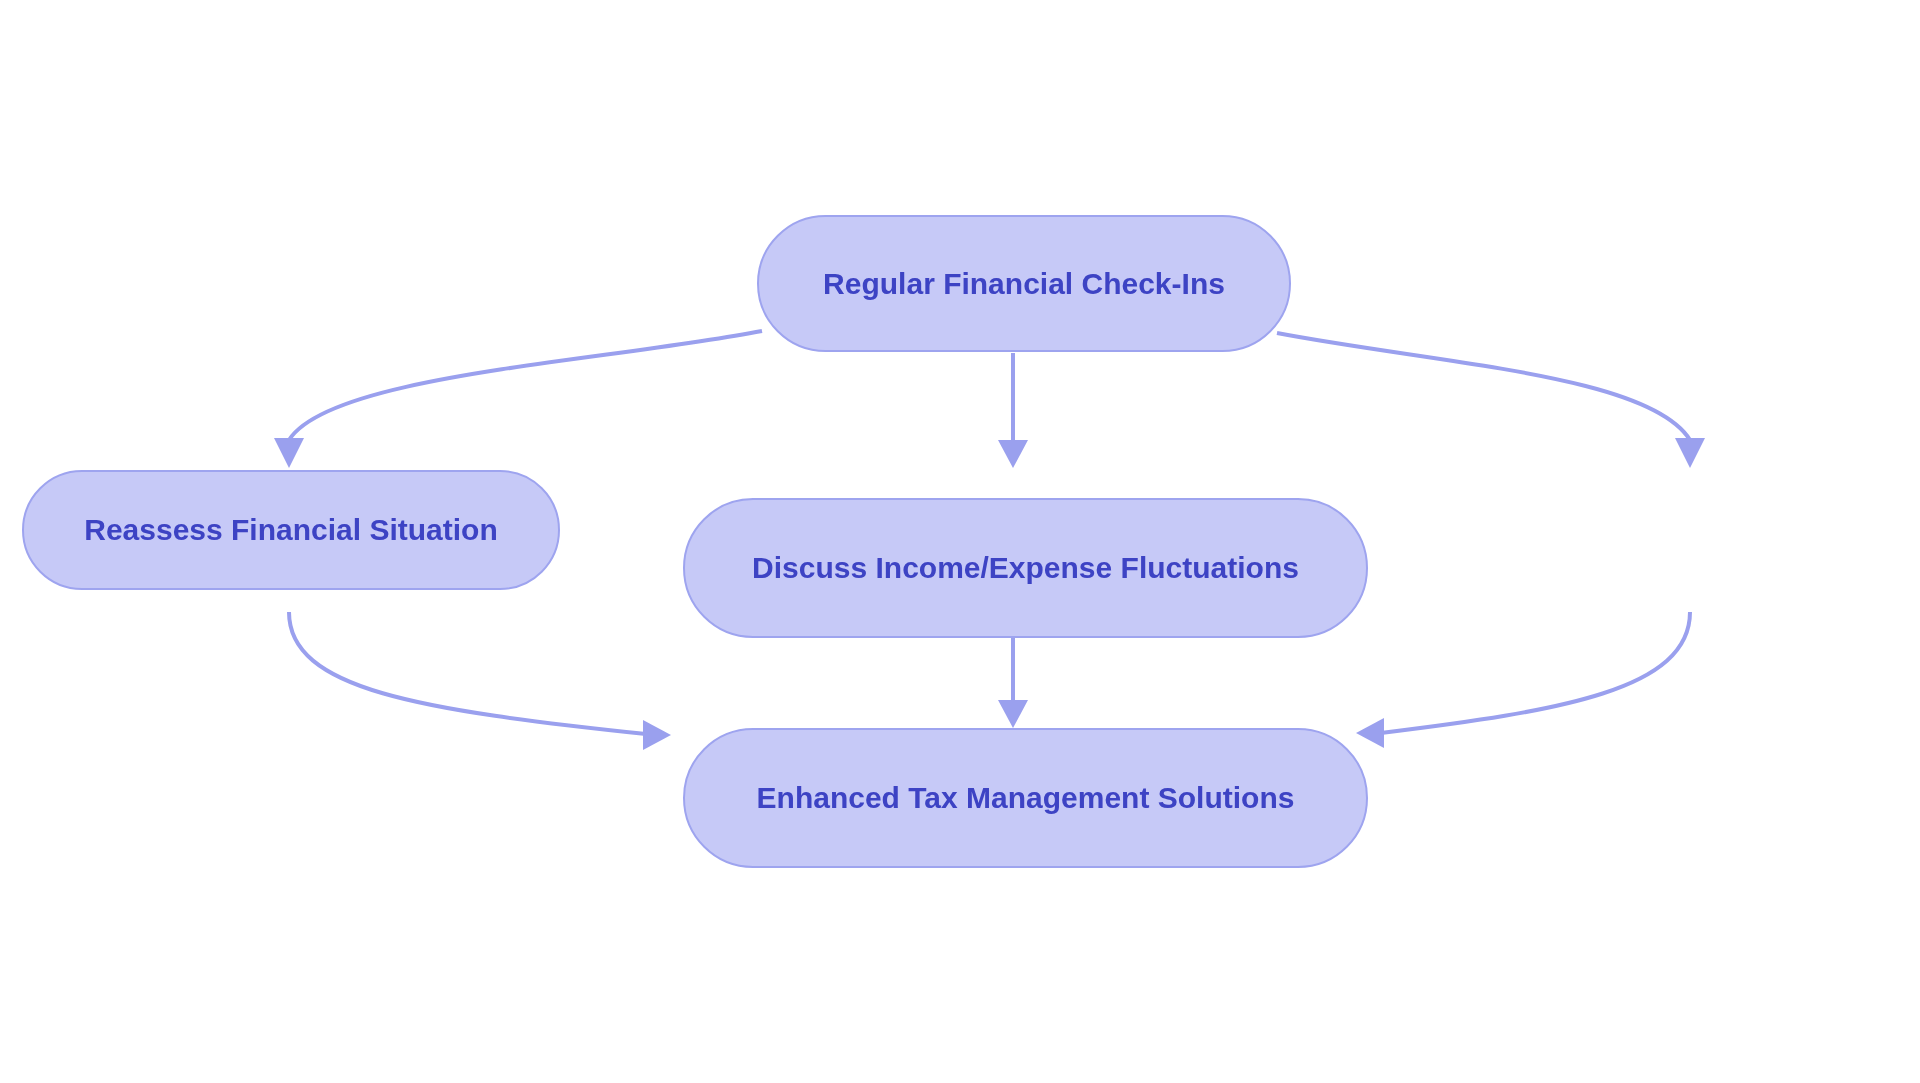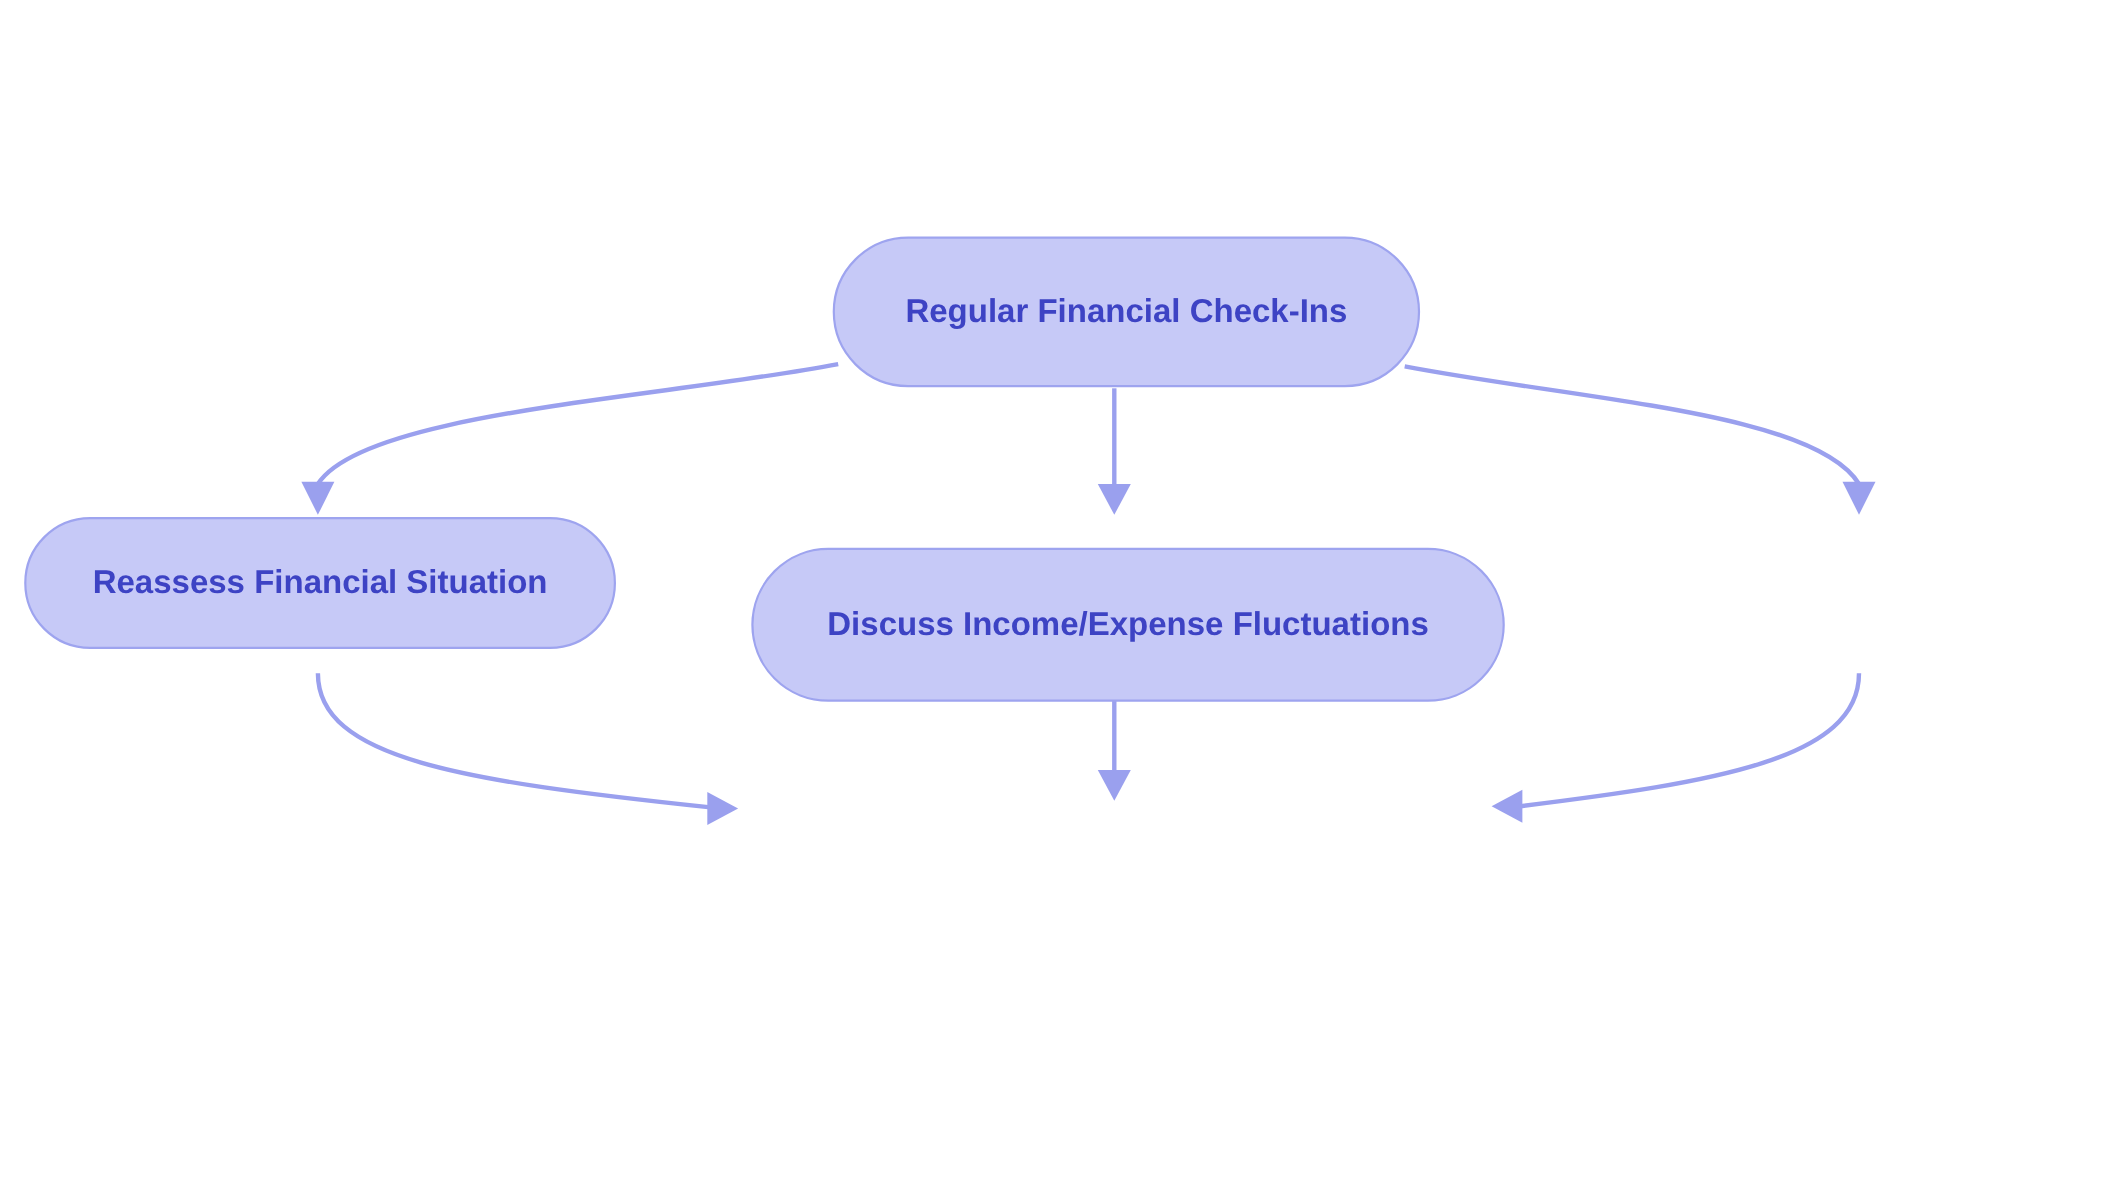--- a/index.html
+++ b/index.html
@@ -101,14 +101,17 @@
 
   <div class="node node-left">
     <span class="node-label">Reassess Financial Situation</span>
   </div>
 
   <div class="node node-middle">
     <span class="node-label">Discuss Income/Expense Fluctuations</span>
   </div>
 
 
+  <div class="node node-bottom">
+    <span class="node-label">Enhanced Tax Management Solutions</span>
+  </div>
 
 </div>
 
 </body></html>

